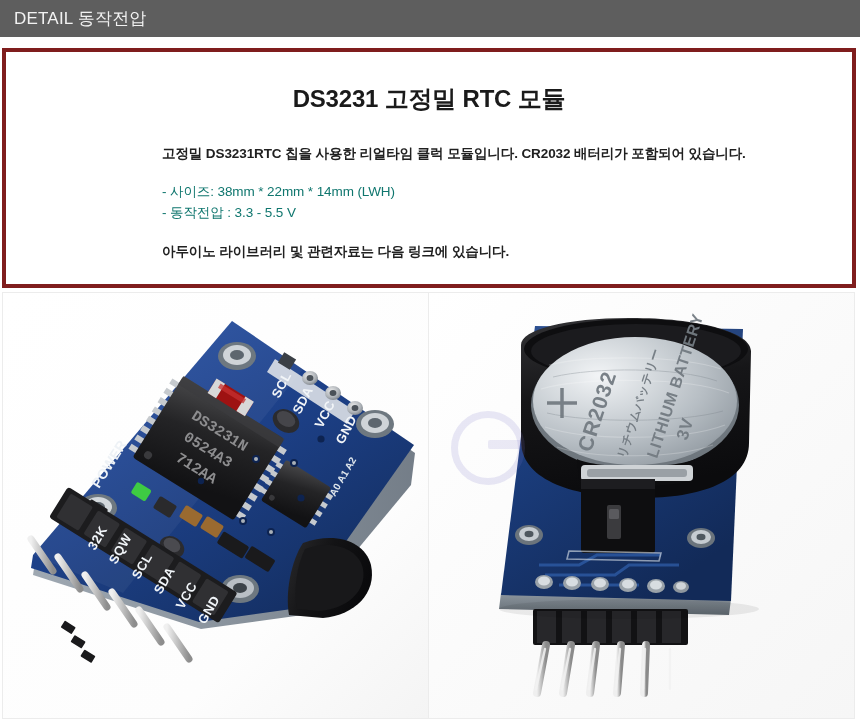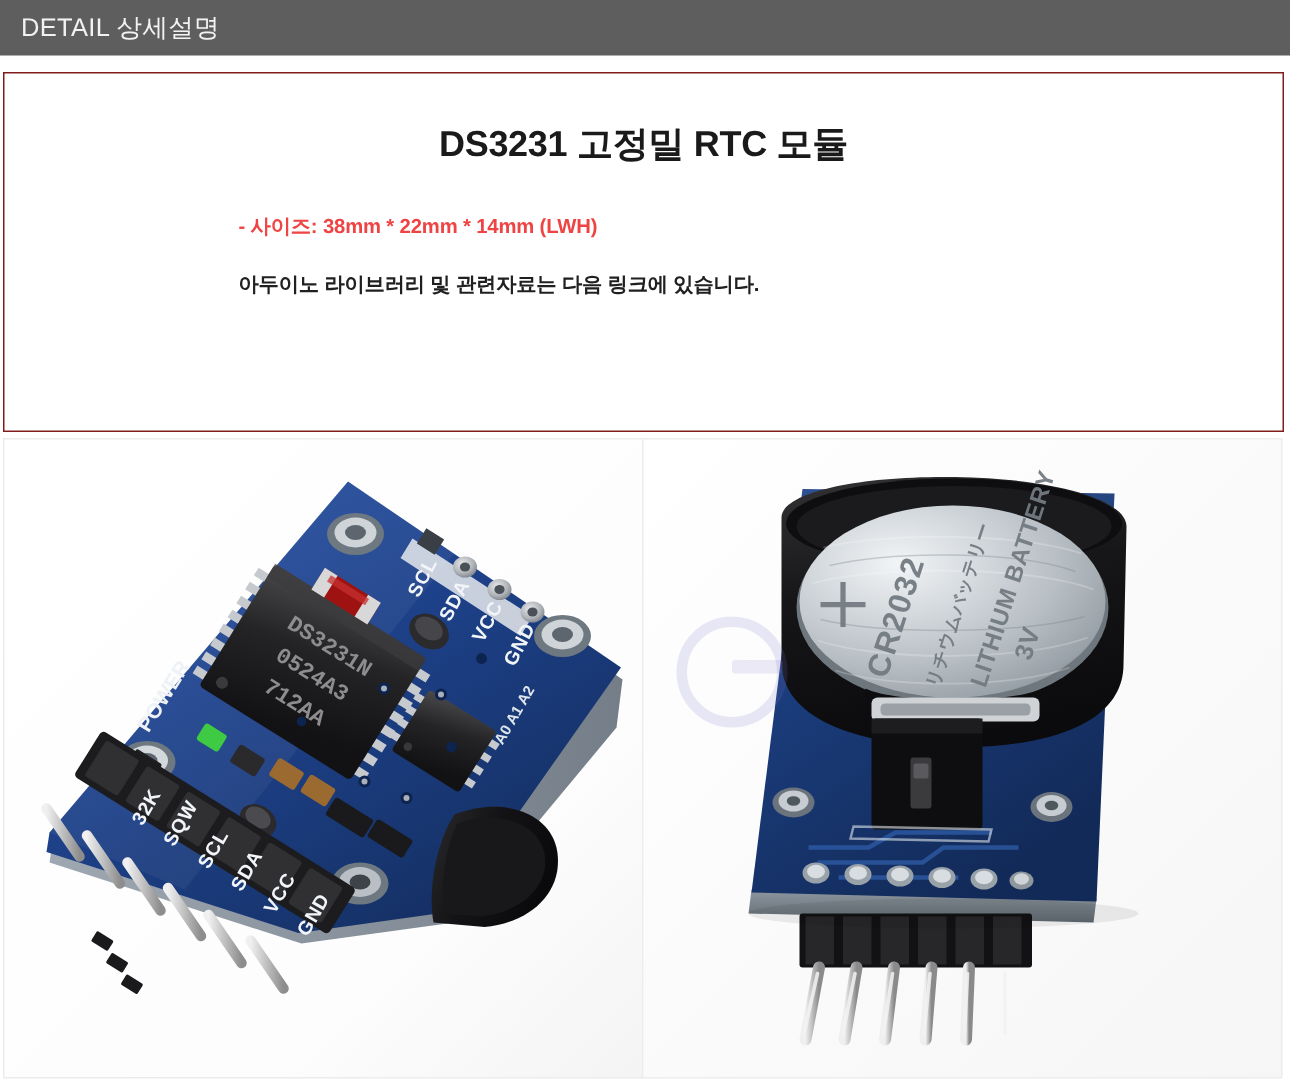--- a/index.html
+++ b/index.html
@@ -37,21 +37,21 @@
   }
 
   
   .text-card {
     position: absolute;
     left: 2px;
     top: 48px;
     width: 854px;
     height: 240px;
     box-sizing: border-box;
-    border: 1px solid #7f1d1d;
+    border: 4px solid #7f1d1d;
     background: #ffffff;
   }
   .product-title {
     text-align: center;
     font-size: 24px;
     font-weight: 700;
     color: #1a1a1a;
     margin-top: 31px;
     letter-spacing: -0.2px;
   }
@@ -68,22 +68,22 @@
     white-space: nowrap;
   }
   .spec-list {
     list-style: none;
     margin: 17px 0 0 0;
     padding: 0;
   }
   .spec-list li {
     font-size: 13.5px;
     line-height: 1.55;
-    color: #ef4444;
-    font-weight: 700;
+    color: #0f766e;
+    font-weight: 400;
     letter-spacing: -0.1px;
     white-space: nowrap;
   }
   .outro {
     margin-top: 18px;
     font-size: 13.5px;
     font-weight: 600;
     color: #202020;
     letter-spacing: -0.1px;
     white-space: nowrap;
@@ -127,28 +127,30 @@
     left: 30px; top: 22px;
     width: 34px; height: 9px;
     background: rgba(120,110,200,0.14);
     border-radius: 2px;
   }
 </style>
 </head>
 <body>
 
 <div class="detail-header">
-  <span class="hdr-text">DETAIL 상세설명</span>
+  <span class="hdr-text">DETAIL 동작전압</span>
 </div>
 
 <div class="text-card">
   <div class="product-title">DS3231 고정밀 RTC 모듈</div>
   <div class="body-copy">
+    <div class="intro">고정밀 DS3231RTC 칩을 사용한 리얼타임 클럭 모듈입니다. CR2032 배터리가 포함되어 있습니다.</div>
     <ul class="spec-list">
       <li>- 사이즈: 38mm * 22mm * 14mm (LWH)</li>
+      <li>- 동작전압 : 3.3 - 5.5 V</li>
     </ul>
     <div class="outro">아두이노 라이브러리 및 관련자료는 다음 링크에 있습니다.</div>
   </div>
 </div>
 
 <div class="gallery">
 
   <div class="photo-pane">
     <svg class="pcb-svg" width="425" height="425" viewBox="0 0 425 425">
       <defs>

